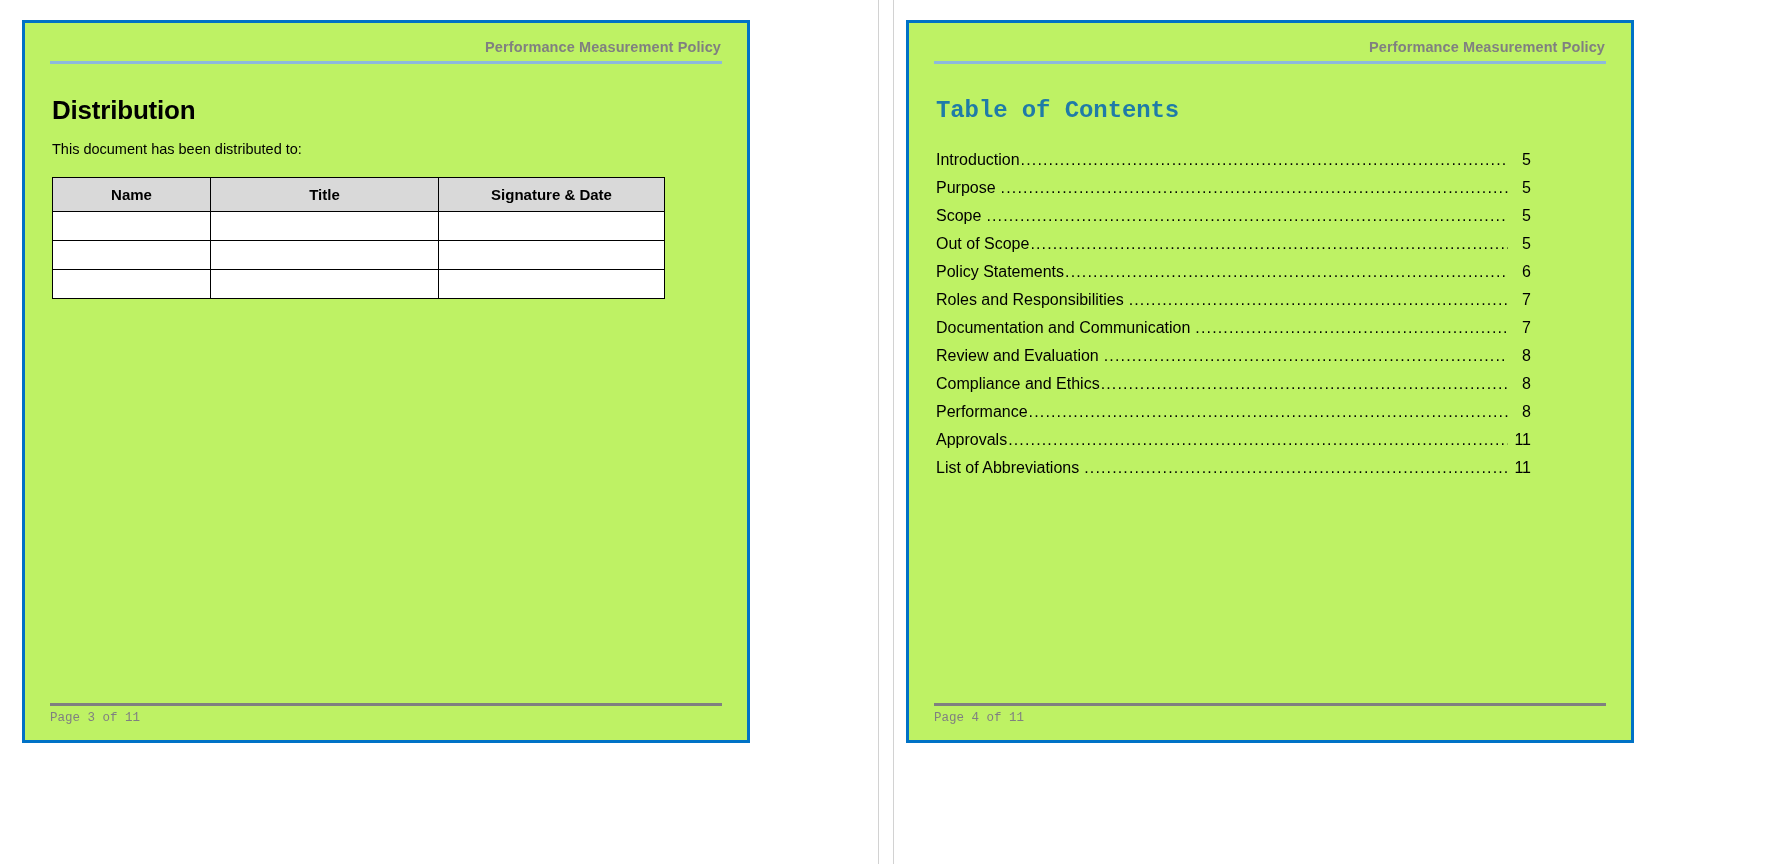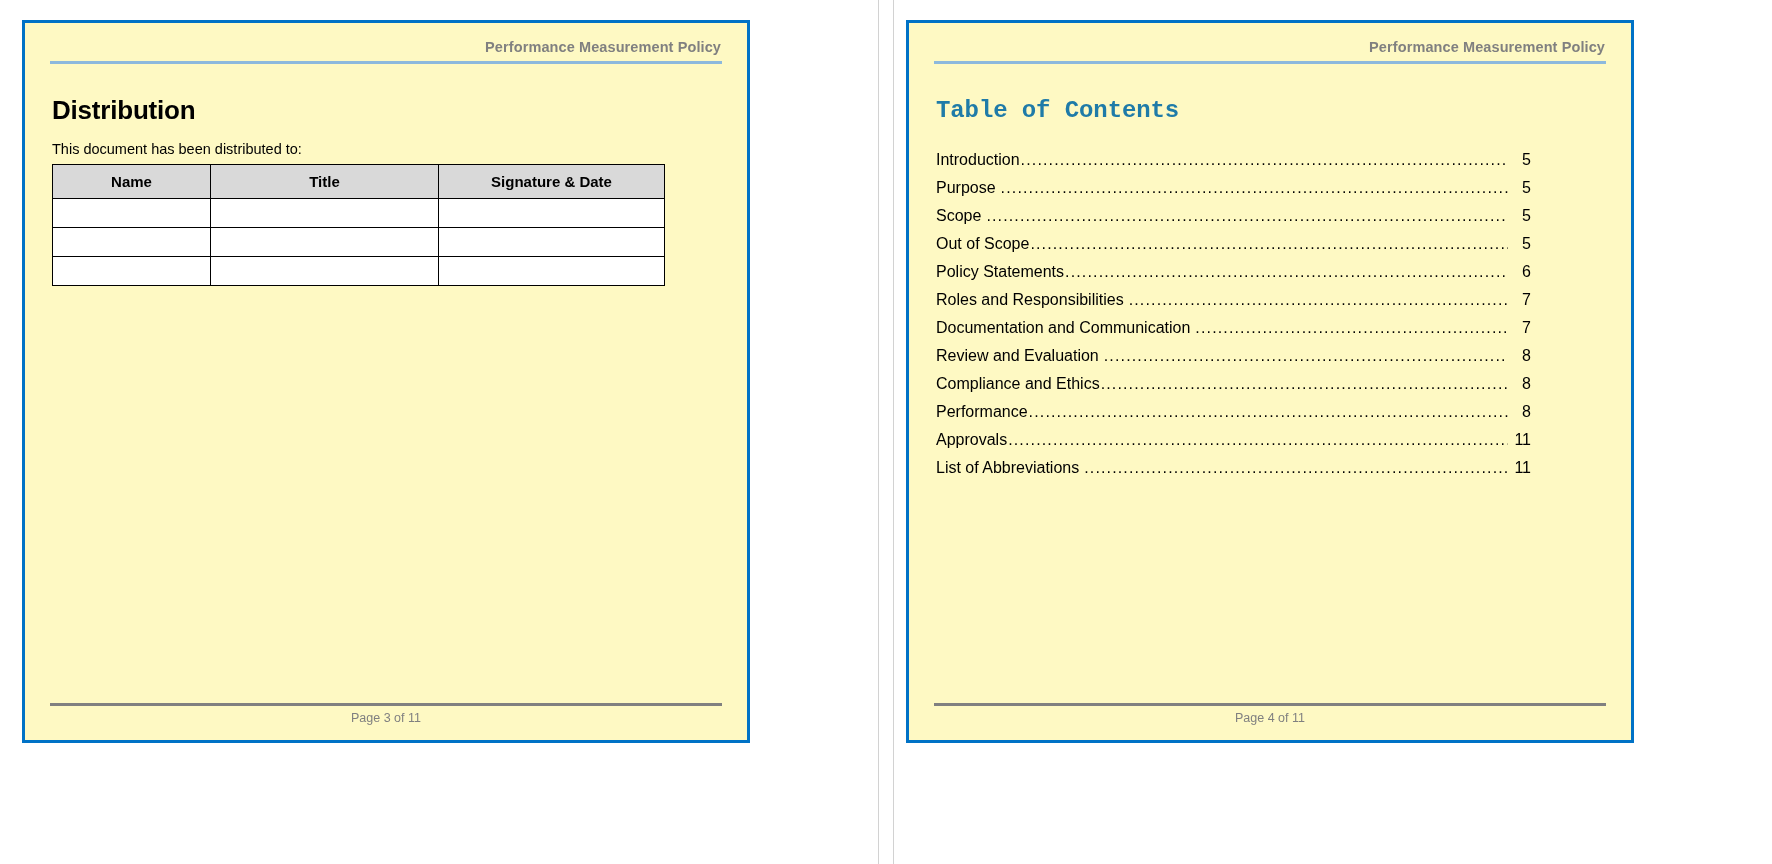--- a/index.html
+++ b/index.html
@@ -44,21 +44,21 @@
   }
   .gutter-line.a { left: 12px; }
   .gutter-line.b { right: 12px; }
 
   
   .page {
     position: absolute;
     top: 20px;
     width: 728px;
     height: 723px;
-    background: #fef9c3;
+    background: #bef264;
     border: 3px solid #0072C6;
     box-sizing: border-box;
   }
   .page.left-page  { left: 22px; }
   .page.right-page { left: 0px; }
 
   .page-inner {
     position: relative;
     width: 100%;
     height: 100%;
@@ -117,21 +117,21 @@
     font-size: 14.5px;
     color: #000000;
     margin: 0;
     padding: 13px 0 0 2px;
     line-height: 1.3;
   }
 
   
   table.dist-table {
     border-collapse: collapse;
-    margin-top: 5px;
+    margin-top: 18px;
     margin-left: 2px;
     width: 612px;
     table-layout: fixed;
   }
   table.dist-table th,
   table.dist-table td {
     border: 1px solid #000000;
     padding: 0;
     height: 29px;
     box-sizing: border-box;
@@ -198,25 +198,25 @@
     left: 25px;
     right: 25px;
     bottom: 14px;
   }
   .doc-footer-rule {
     height: 3px;
     background: #808080;
     width: 100%;
   }
   .doc-footer-text {
-    text-align: center;
     font-size: 12.5px;
     color: #808080;
     padding-top: 5px;
     line-height: 1.2;
+    font-family: Liberation Mono, monospace;
   }
 </style>
 </head>
 <body>
 
 <div class="viewer">
 
   <div class="page-slot left">
     <div class="page left-page">
       <div class="page-inner">

